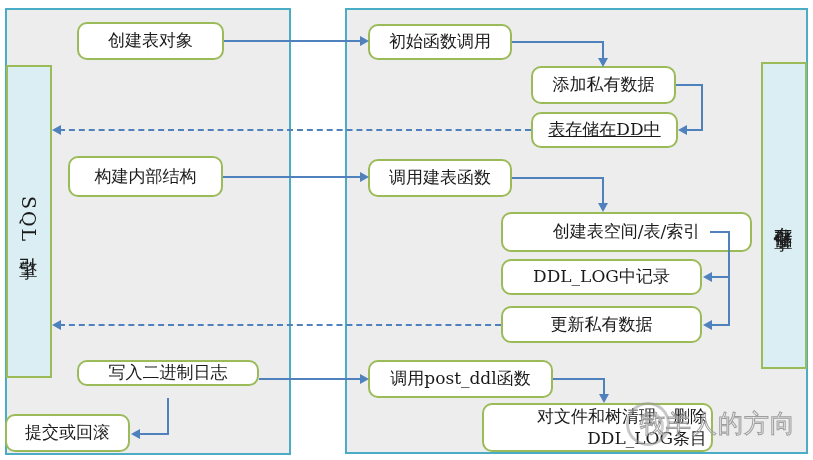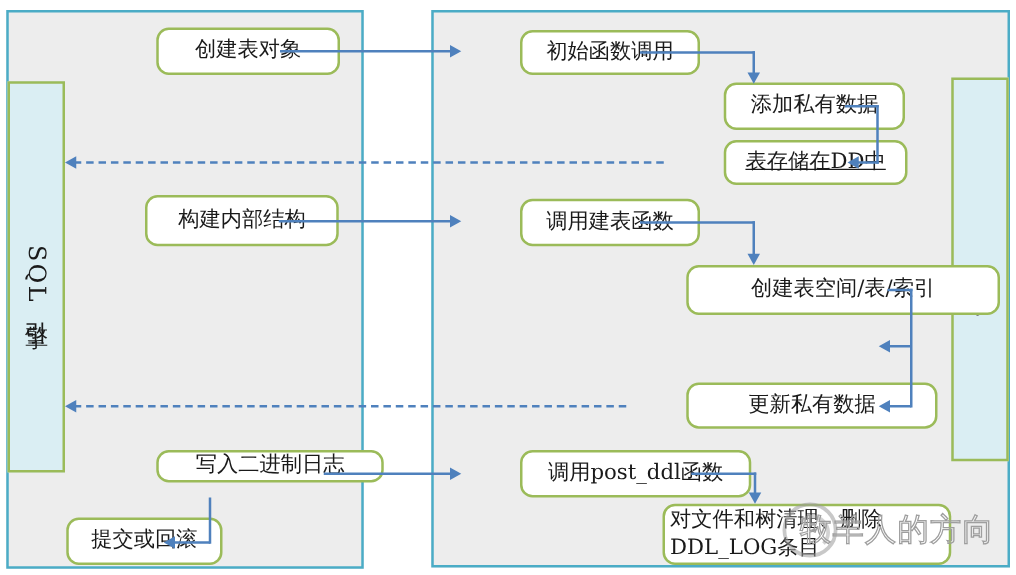--- a/index.html
+++ b/index.html
@@ -14,21 +14,21 @@
     position:absolute;background:#daeef3;border:2px solid #9bbb59;box-sizing:border-box;
     display:flex;align-items:center;justify-content:center;
   }
   .lane-label{
     writing-mode:vertical-rl;text-orientation:mixed;font-size:19px;letter-spacing:2px;
     white-space:nowrap;
   }
   .node{
     position:absolute;background:#ffffff;border:2px solid #9bbb59;border-radius:10px;
     box-sizing:border-box;display:flex;align-items:center;justify-content:center;
-    text-align:left;font-size:17px;line-height:1.25;padding:1px 4px;margin-left:48px;
+    text-align:right;font-size:17px;line-height:1.25;padding:1px 4px;
   }
   .hline{position:absolute;height:0;border-top:2px solid #4f81bd;}
   .vline{position:absolute;width:0;border-left:2px solid #4f81bd;}
   .dash{border-top-style:dashed;}
   .ah-right{position:absolute;width:0;height:0;
     border-top:5.5px solid transparent;border-bottom:5.5px solid transparent;
     border-left:9px solid #4f81bd;}
   .ah-left{position:absolute;width:0;height:0;
     border-top:5.5px solid transparent;border-bottom:5.5px solid transparent;
     border-right:9px solid #4f81bd;}
@@ -67,20 +67,21 @@
   <div class="node" style="left:77px;top:22px;width:147px;height:38px;">创建表对象</div>
   <div class="node" style="left:68px;top:156px;width:155px;height:41px;">构建内部结构</div>
   <div class="node" style="left:77px;top:360px;width:182px;height:26px;">写入二进制日志</div>
   <div class="node" style="left:5px;top:414px;width:125px;height:38px;">提交或回滚</div>
 
   <div class="node" style="left:531px;top:66px;width:145px;height:38px;">添加私有数据</div>
   <div class="node" style="left:368px;top:24px;width:144px;height:36px;">初始函数调用</div>
   <div class="node" style="left:531px;top:112px;width:147px;height:36px;text-decoration:underline;">表存储在DD中</div>
   <div class="node" style="left:368px;top:159px;width:144px;height:38px;">调用建表函数</div>
   <div class="node" style="left:501px;top:212px;width:251px;height:40px;">创建表空间/表/索引</div>
+  <div class="node" style="left:501px;top:259px;width:201px;height:36px;">DDL_LOG中记录</div>
   <div class="node" style="left:501px;top:306px;width:201px;height:37px;">更新私有数据</div>
   <div class="node" style="left:368px;top:360px;width:185px;height:38px;">调用post_ddl函数</div>
   <div class="node" style="left:482px;top:403px;width:231px;height:49px;">对文件和树清理、删除DDL_LOG条目</div>
 
   <div class="hline" style="left:224px;top:40px;width:136px;"></div>
   <div class="ah-right" style="left:360px;top:36px;"></div>
 
   <div class="hline" style="left:512px;top:41px;width:92px;"></div>
   <div class="vline" style="left:602px;top:41px;height:19px;"></div>
   <div class="ah-down" style="left:598px;top:58px;"></div>

